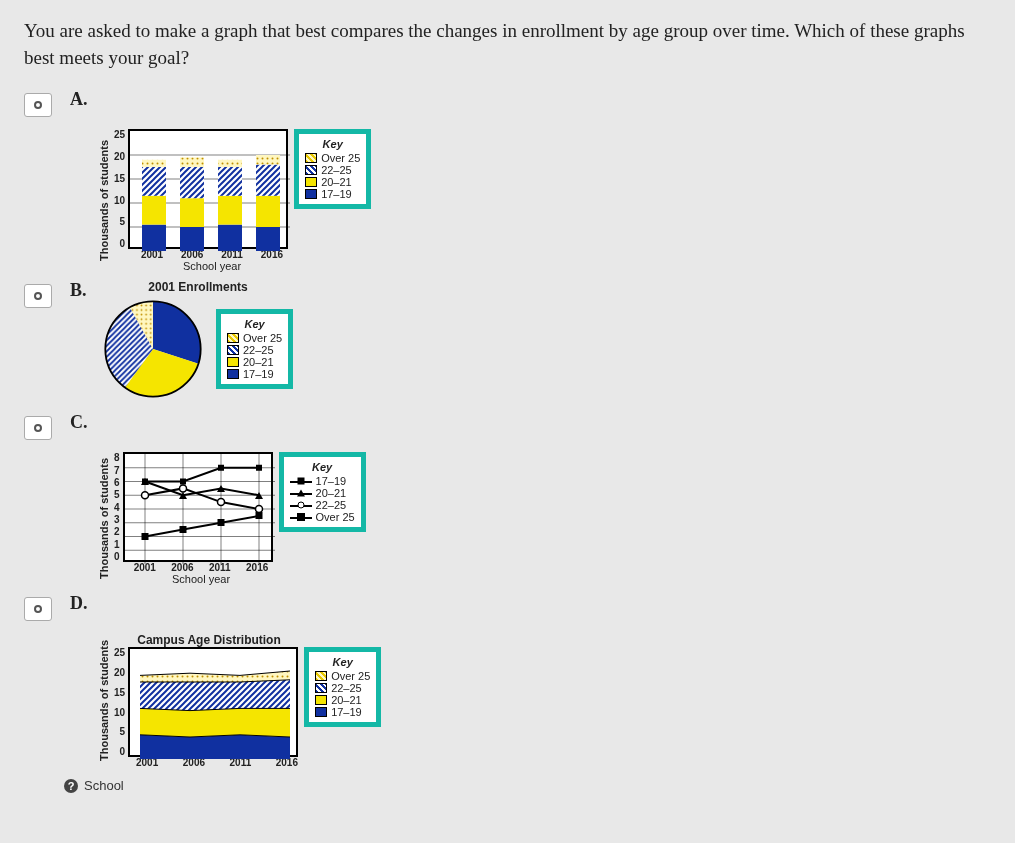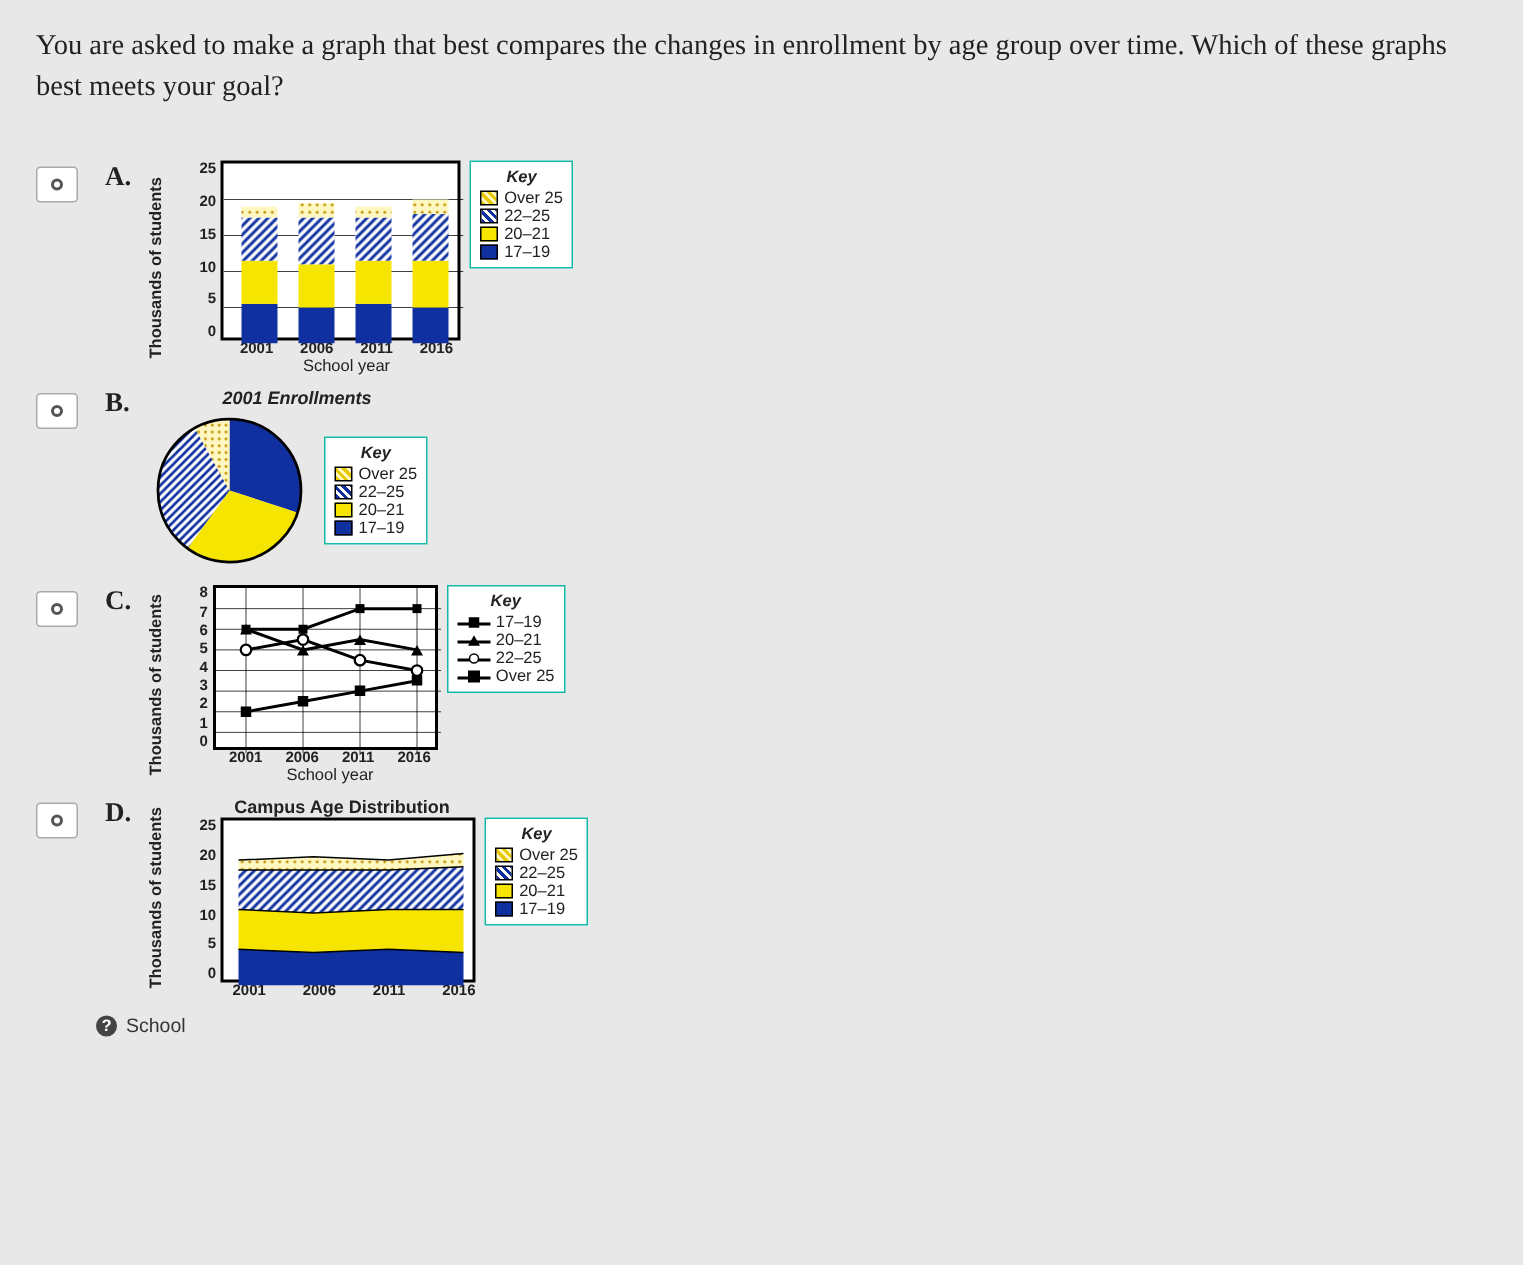--- a/index.html
+++ b/index.html
@@ -4,41 +4,41 @@
 <style>
   * { box-sizing: border-box; }
   body {
     margin: 0;
     padding: 18px 24px;
     font-family: Georgia, 'Times New Roman', serif;
     background: #e8e8e8;
     color: #222;
     width: 1015px;
   }
-  .question { font-size: 19px; line-height: 1.4; margin-bottom: 36px; }
+  .question { font-size: 19px; line-height: 1.4; margin-bottom: 18px; }
   .options { }
   .option-row { display: flex; align-items: flex-start; margin-bottom: 8px; }
   .radio {
     width: 28px; height: 24px; border: 1px solid #aaa; background: #fff;
     border-radius: 3px; display: flex; align-items: center; justify-content: center;
     margin-right: 18px; margin-top: 4px; cursor: pointer; flex: 0 0 auto;
   }
   .radio-inner { width: 8px; height: 8px; border: 2px solid #555; border-radius: 50%; }
   .opt-letter { font-size: 18px; font-weight: bold; margin-right: 6px; min-width: 22px; flex: 0 0 auto; }
-  .chart-wrap { display: flex; align-items: center; gap: 23px; }
+  .chart-wrap { display: flex; align-items: center; gap: 4px; margin-top: 40px; }
   .chart-box { border: 2px solid #000; background: #fff; position: relative; }
   .ylabel {
     writing-mode: vertical-rl; transform: rotate(180deg);
     font-family: Arial, sans-serif; font-size: 11px; font-weight: bold;
     align-self: center;
   }
   .xlabel { font-family: Arial, sans-serif; font-size: 11px; font-weight: normal; text-align: center; }
   .chart-title { font-family: Arial, sans-serif; font-size: 12px; font-weight: bold; text-align: center; }
   .key-box {
-    border: 1px solid #14b8a6; background: #fff; padding: 4px 6px;
+    border: 5px solid #14b8a6; background: #fff; padding: 4px 6px;
     font-family: Arial, sans-serif; font-size: 11px;
   }
   .key-title { font-weight: bold; font-style: italic; text-align: center; margin-bottom: 2px; }
   .key-row { display: flex; align-items: center; gap: 4px; white-space: nowrap; }
   .swatch { width: 12px; height: 10px; border: 1px solid #000; flex: 0 0 auto; }
   .sw-over25 { background: repeating-linear-gradient(45deg,#e8c800,#e8c800 2px,#fff7c0 2px,#fff7c0 4px); }
   .sw-2225 { background: repeating-linear-gradient(45deg,#1030a0,#1030a0 2px,#fff 2px,#fff 4px); }
   .sw-2021 { background: #f5e500; }
   .sw-1719 { background: #1030a0; }
   .ticks { font-family: Arial, sans-serif; font-size: 10px; font-weight: bold; }
@@ -152,21 +152,21 @@
       </div>
     </div>
   </div>
 
   <div class="option-row">
     <div class="radio">
         <div class="radio-inner"></div>
       </div>
     <div class="opt-letter">B.</div>
     <div>
-      <div class="chart-title" style="width:200px;font-style:italic;">2001 Enrollments</div>
+      <div class="chart-title" style="width:200px;">2001 Enrollments</div>
       <div style="display:flex;align-items:center;gap:8px;">
         <svg viewBox="0 0 120 120" width="110" height="110">
           <defs>
             <pattern id="p2225" patternUnits="userSpaceOnUse" width="6" height="6">
               <rect width="6" height="6" fill="#fff"></rect>
                 <path d="M-1,1 l2,-2 M0,6 l6,-6 M5,7 l2,-2" stroke="#1030a0" stroke-width="2"></path>
             </pattern>
             <pattern id="pOver" patternUnits="userSpaceOnUse" width="5" height="5">
               <rect width="5" height="5" fill="#fff7c0"></rect>
                 <circle cx="2.5" cy="2.5" r="1" fill="#c09000"></circle>

